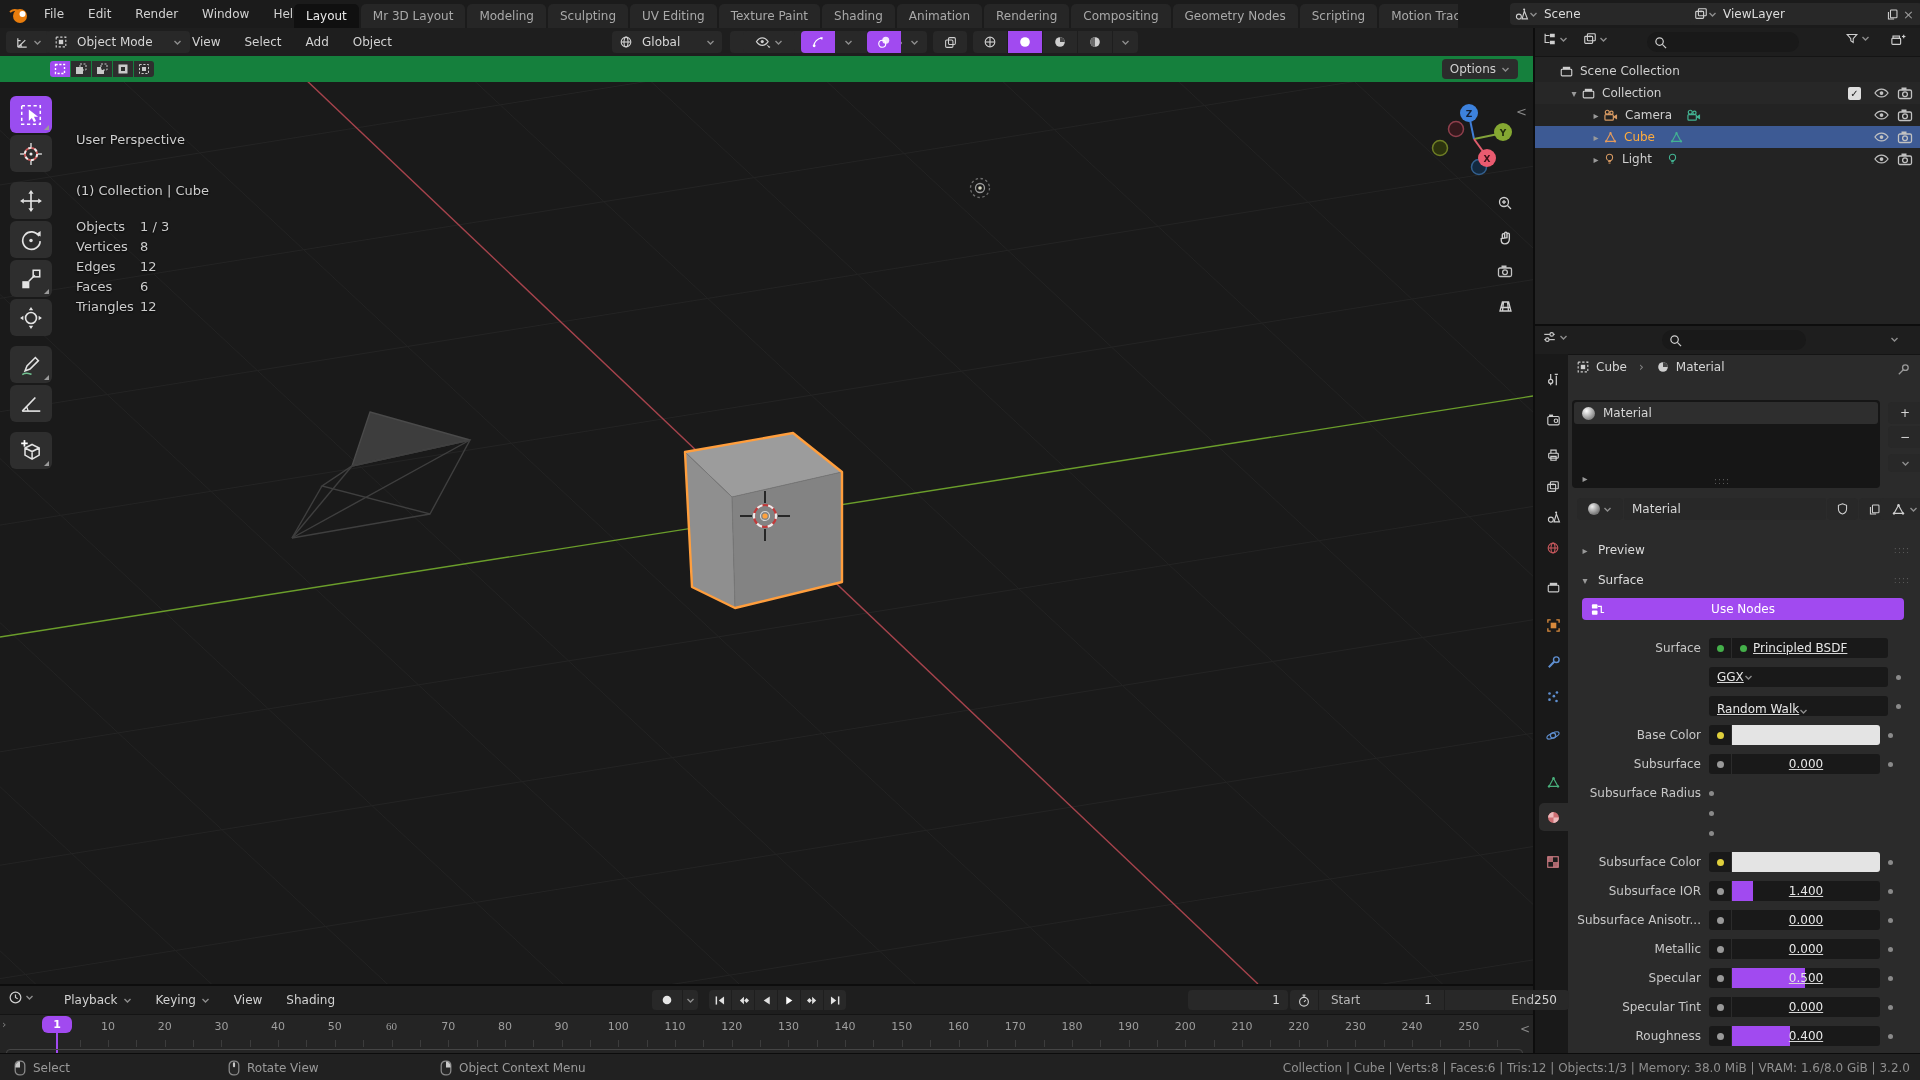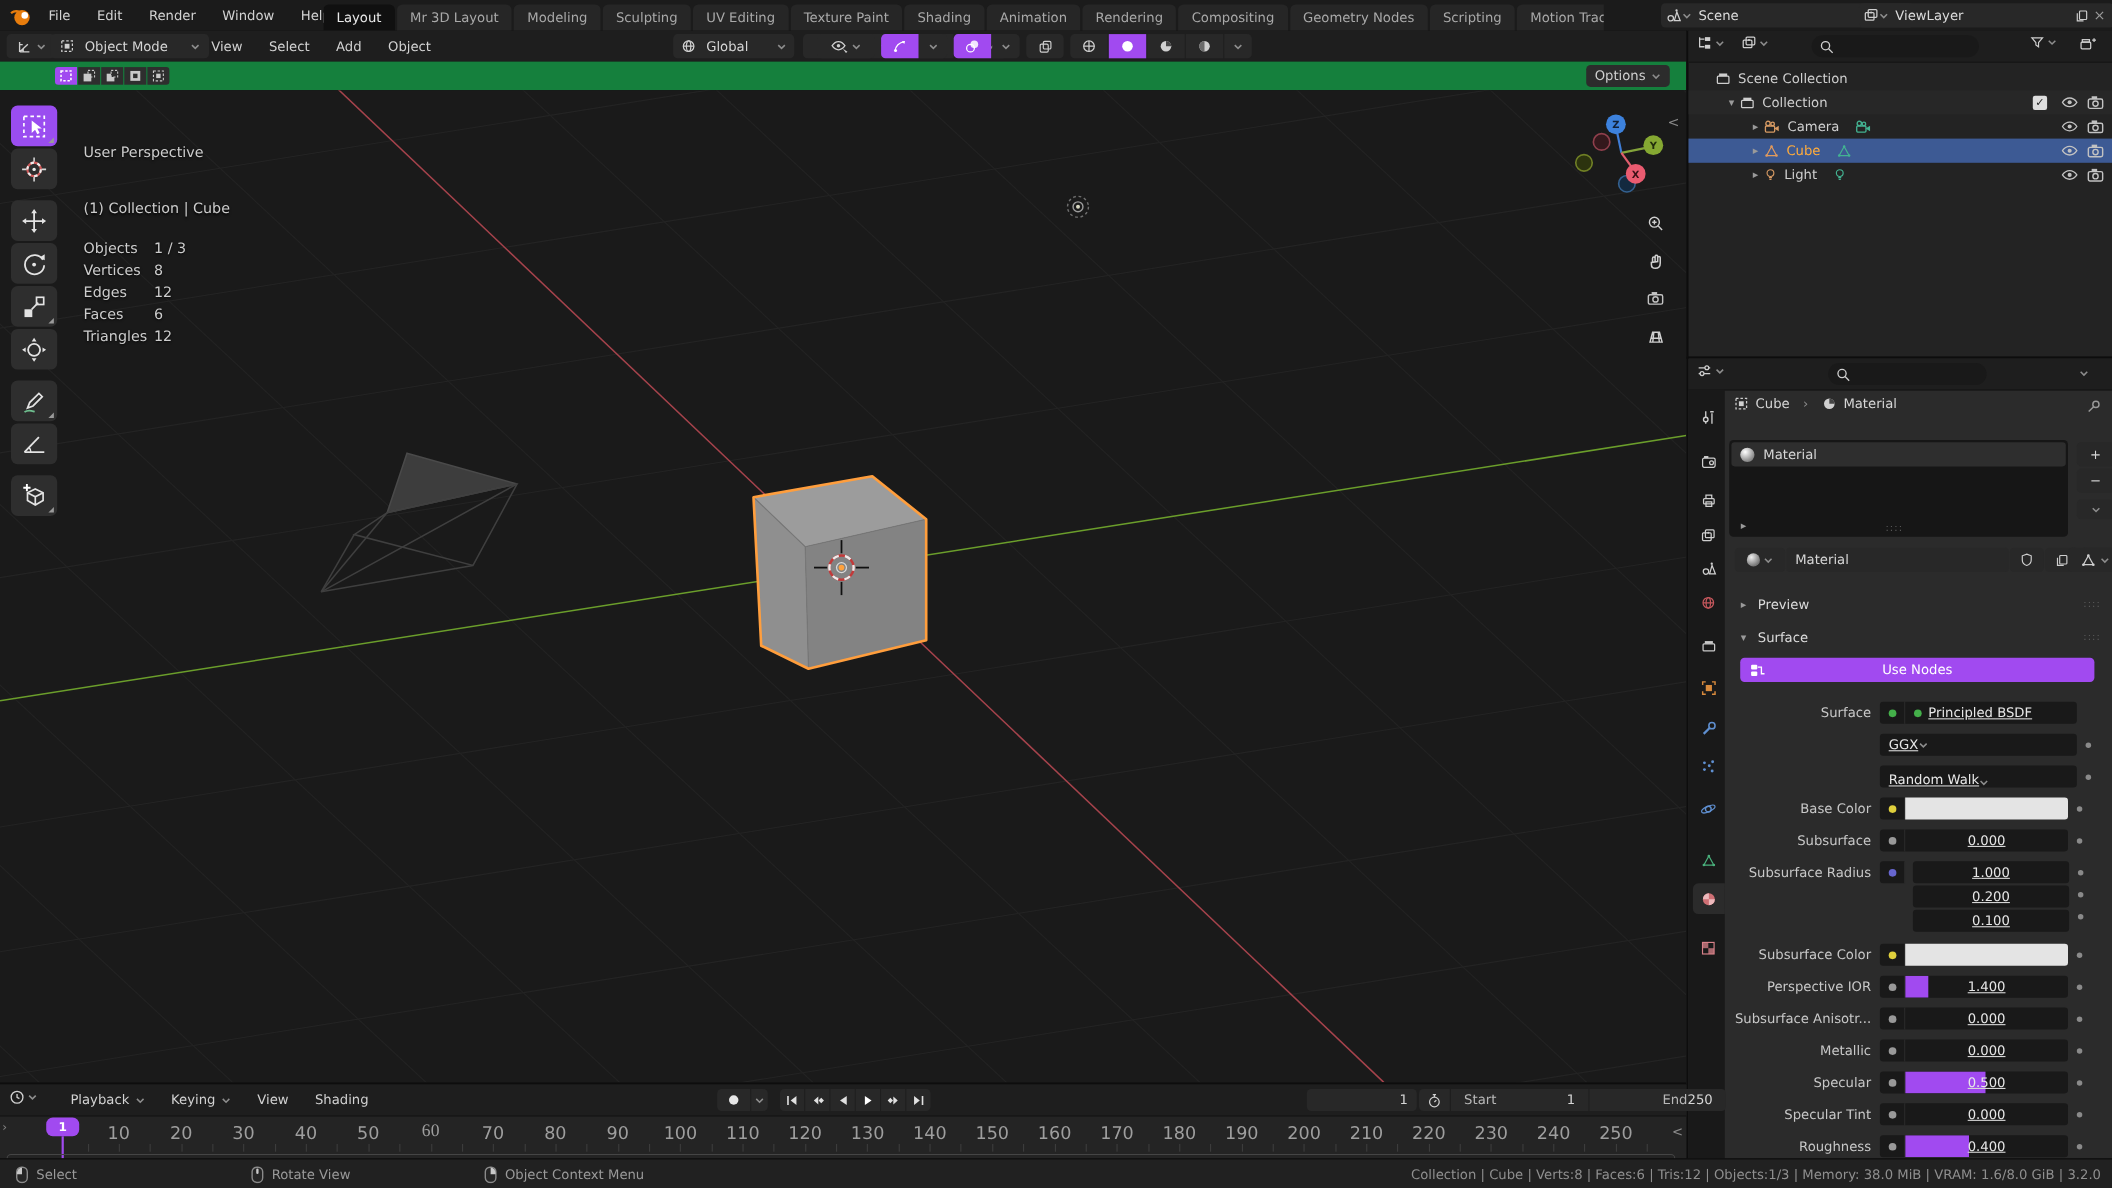--- a/index.html
+++ b/index.html
@@ -80,21 +80,21 @@
   .val.left{justify-content:flex-start;padding-left:8px;gap:6px;}
   .val.swatch{background:#e4e4e4;}
   .veccol .val{border-radius:3px;width:142px;margin-bottom:2px;justify-content:center;}
   .chevR{position:absolute;right:6px;}
   .pdotcol{margin-left:8px;display:flex;flex-direction:column;}
   .pdot{width:5px;height:5px;border-radius:50%;background:#8a8a8a;margin:7.5px 0;}
   .field-dark{background:#191919;border-radius:3px;height:22px;display:flex;align-items:center;}
   
   #timeline{position:absolute;left:0;top:984px;width:1533px;height:69px;background:#242424;border-top:2px solid #0d0d0d;}
   #tl-hdr{position:absolute;left:0;top:0;width:1533px;height:28px;background:#1e1e1e;border-bottom:1px solid #141414;}
-  .tnum{position:absolute;top:6px;width:30px;text-align:center;color:#9e9e9e;font-size:16px;}
+  .tnum{position:absolute;top:6px;width:30px;text-align:center;color:#9e9e9e;font-size:11px;}
   .tick{position:absolute;top:26px;width:1px;height:7px;background:#3c3c3c;}
   #tl-pill{position:absolute;top:2px;height:17px;background:#a14af0;border-radius:6px;color:#fff;font-size:11px;font-weight:bold;display:flex;align-items:center;justify-content:center;width:30px;}
   #tl-line{position:absolute;width:2px;background:#a14af0;top:19px;height:22px;}
   #tl-scroll{position:absolute;left:6px;right:10px;top:35px;height:6px;border:1px solid #454545;border-radius:4px;}
   .tlbtn{background:#282828;height:20px;display:flex;align-items:center;justify-content:center;}
   
   #statusbar{position:absolute;left:0;top:1053px;width:1920px;height:27px;background:#212121;border-top:1px solid #0c0c0c;}
   .hint{position:absolute;top:0;height:27px;display:flex;align-items:center;gap:7px;color:#9a9a9a;}
   #sb-info{position:absolute;right:10px;top:0;height:27px;display:flex;align-items:center;color:#8f8f8f;}
 </style>
@@ -1143,56 +1143,40 @@
               <div class="val">
                 <span>0.000</span>
               </div>
             </div>
             <div class="pdotcol">
               <span class="pdot"></span>
             </div>
           </div>
           <div class="prow">
             <div class="plbl">Subsurface Radius</div>
-            <div class="pfield">
-              <div class="socket">
-                <span class="sdot" style="background: rgb(103, 102, 207);"></span>
-              </div>
-              <div class="veccol" style="margin-left: 7px;">
-                <div class="val">
-                  <span>1.000</span>
-                </div>
-                <div class="val">
-                  <span>0.200</span>
-                </div>
-                <div class="val">
-                  <span>0.100</span>
-                </div>
-              </div>
-            </div>
             <div class="pdotcol">
               <span class="pdot"></span>
               <span class="pdot"></span>
               <span class="pdot"></span>
             </div>
           </div>
           <div class="prow">
             <div class="plbl">Subsurface Color</div>
             <div class="pfield">
               <div class="socket">
                 <span class="sdot" style="background: rgb(223, 207, 60);"></span>
               </div>
               <div class="val swatch"></div>
             </div>
             <div class="pdotcol">
               <span class="pdot"></span>
             </div>
           </div>
           <div class="prow">
-            <div class="plbl">Perspective IOR</div>
+            <div class="plbl">Subsurface IOR</div>
             <div class="pfield">
               <div class="socket">
                 <span class="sdot" style="background: rgb(153, 153, 153);"></span>
               </div>
               <div class="val">
                 <div class="fill" style="width: 21px;"></div>
                 <span>1.400</span>
               </div>
             </div>
             <div class="pdotcol">

